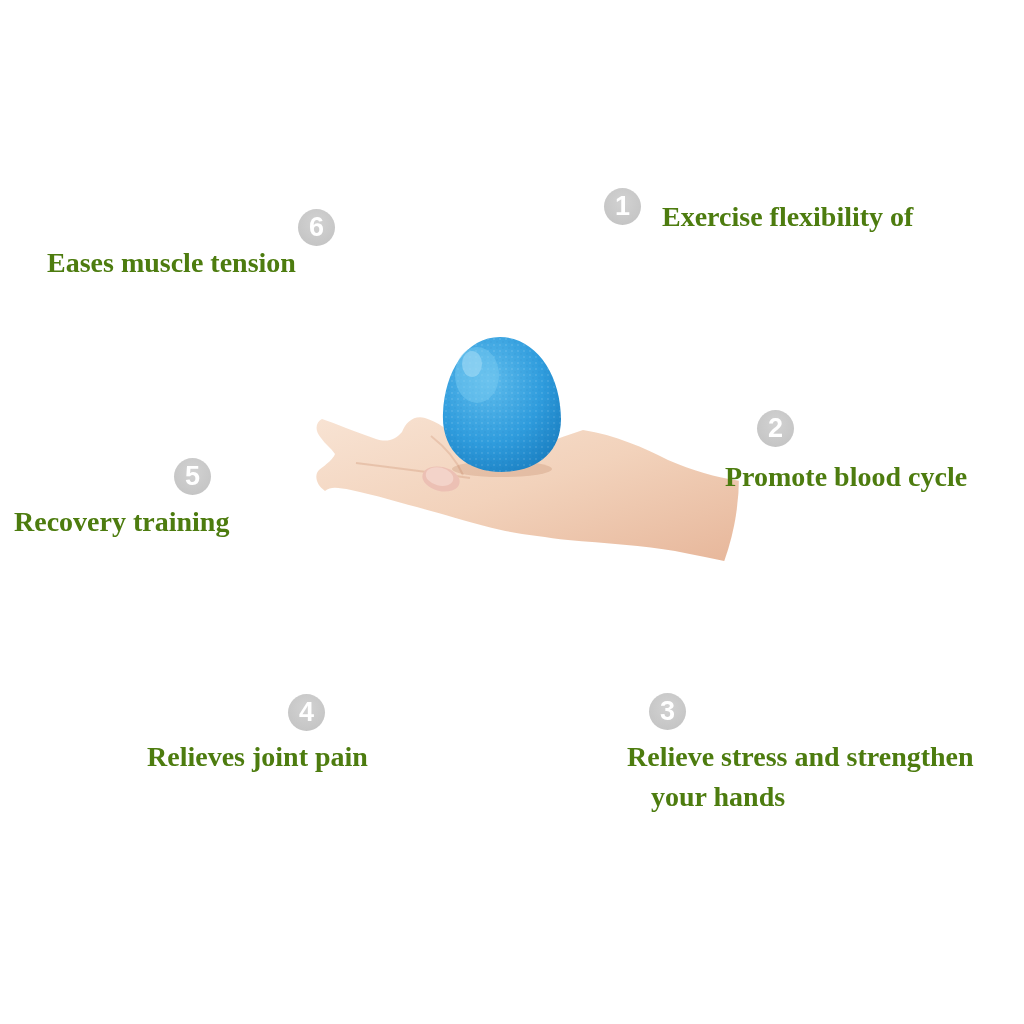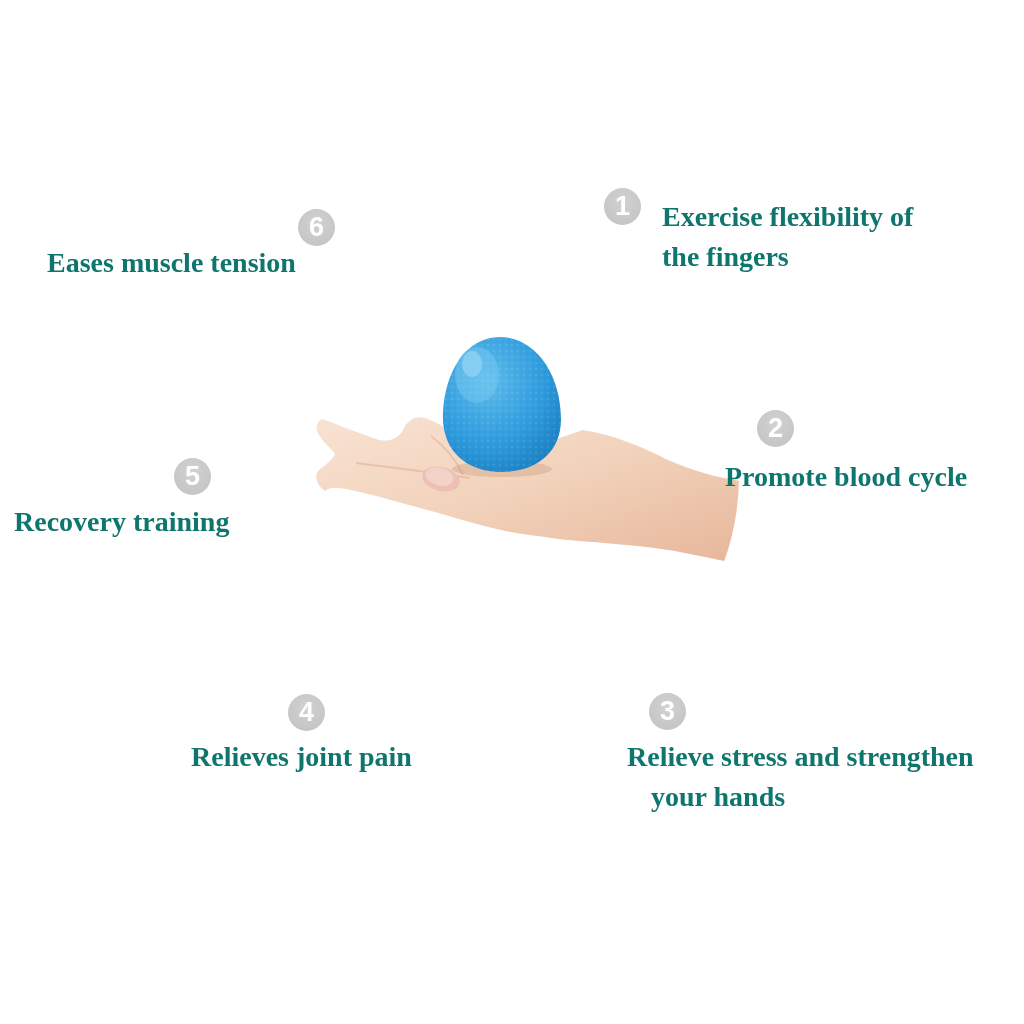--- a/index.html
+++ b/index.html
@@ -38,30 +38,30 @@
   #badge-1{left:604px;top:188px;}
   #badge-2{left:757px;top:410px;}
   #badge-3{left:649px;top:693px;}
   #badge-4{left:288px;top:694px;}
   #badge-5{left:174px;top:458px;}
   #badge-6{left:298px;top:209px;}
 
   
   .benefit{
     position:absolute;
-    color:#0f766e;
+    color:#4d7c0f;
     font-size:28px;font-weight:700;
     line-height:40px;white-space:nowrap;
   }
   .benefit .line{display:block;}
   #benefit-1{left:662px;top:197px;}
   #benefit-2{left:725px;top:457px;}
   #benefit-3{left:627px;top:737px;}
   #benefit-3 .line:nth-child(2){margin-left:24px;}
-  #benefit-4{left:147px;top:737px;margin-left:44px;}
+  #benefit-4{left:147px;top:737px;}
   #benefit-5{left:14px;top:502px;}
   #benefit-6{left:47px;top:243px;}
 </style>
 </head>
 <body>
 
 <div class="canvas">
 
   <div class="ring"></div>
 
@@ -140,21 +140,20 @@
 
   <div class="badge" id="badge-1">1</div>
   <div class="badge" id="badge-2">2</div>
   <div class="badge" id="badge-3">3</div>
   <div class="badge" id="badge-4">4</div>
   <div class="badge" id="badge-5">5</div>
   <div class="badge" id="badge-6">6</div>
 
   <div class="benefit" id="benefit-1">
     <span class="line">Exercise flexibility of</span>
-    <span class="line">the fingers</span>
   </div>
   <div class="benefit" id="benefit-2">
     <span class="line">Promote blood cycle</span>
 
   </div>
   <div class="benefit" id="benefit-3">
     <span class="line">Relieve stress and strengthen</span>
     <span class="line">your hands</span>
   </div>
   <div class="benefit" id="benefit-4">

